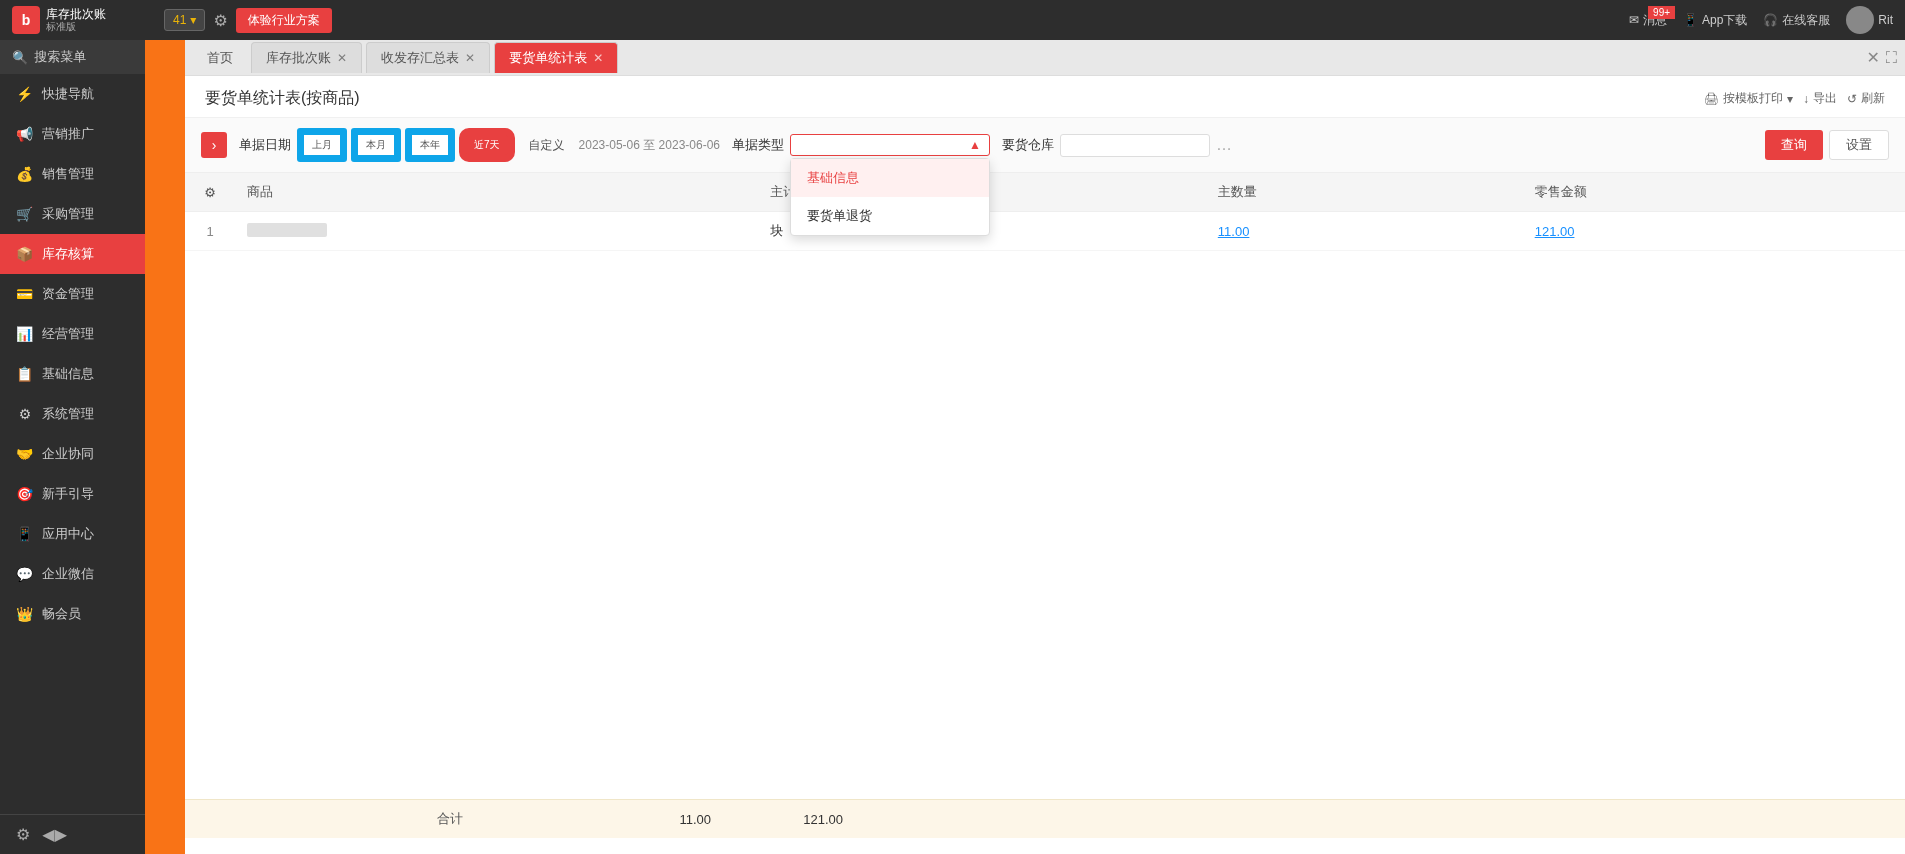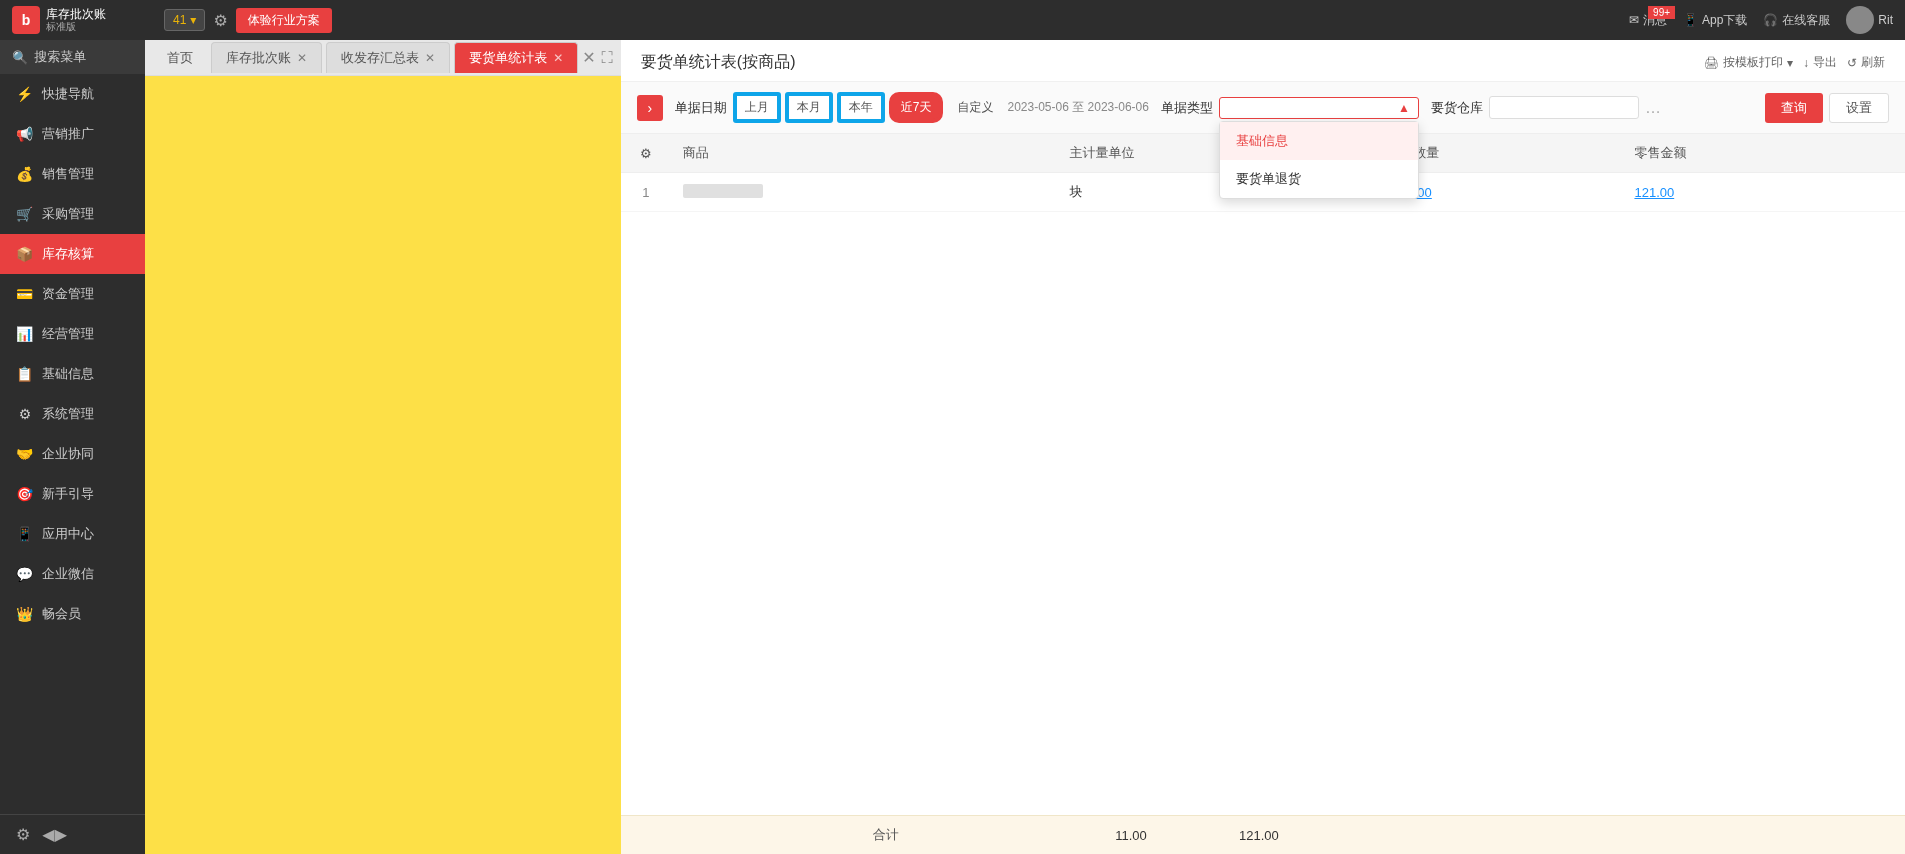--- a/index.html
+++ b/index.html
@@ -27,21 +27,21 @@
     
     .sidebar { width: 145px; background: #2d2d2d; display: flex; flex-direction: column; overflow-y: auto; flex-shrink: 0; }
     .sidebar-item { display: flex; align-items: center; gap: 8px; padding: 11px 16px; color: #ccc; cursor: pointer; font-size: 13px; }
     .sidebar-item.active { background: #e84040; color: #fff; }
     .sidebar-item .icon { width: 18px; height: 18px; display: flex; align-items: center; justify-content: center; font-size: 14px; flex-shrink: 0; }
     .sidebar-search { display: flex; align-items: center; gap: 6px; padding: 8px 12px; color: #ccc; cursor: pointer; font-size: 13px; background: #3a3a3a; }
     .sidebar-bottom { margin-top: auto; display: flex; align-items: center; padding: 10px 16px; gap: 12px; border-top: 1px solid #444; }
     .sidebar-bottom-icon { color: #aaa; cursor: pointer; font-size: 16px; }
 
     
-    .content { flex: 1; display: flex; flex-direction: row; overflow: hidden; background: #fde047; }
+    .content { flex: 1; display: flex; flex-direction: column; overflow: hidden; background: #f97316; padding-left: 40px; }
 
     
     .tabbar { height: 36px; background: #e8e8e8; display: flex; align-items: center; padding: 0 8px; gap: 4px; border-bottom: 1px solid #ddd; flex-shrink: 0; }
     .tab { display: flex; align-items: center; gap: 6px; padding: 6px 14px; border-radius: 4px 4px 0 0; font-size: 13px; cursor: pointer; background: #ddd; color: #555; border: 1px solid #ccc; border-bottom: none; }
     .tab.active { background: #e84040; color: #fff; }
     .tab-close { font-size: 12px; cursor: pointer; opacity: 0.7; }
     .tab-home { background: transparent; border: none; color: #555; }
     .tab-controls { margin-left: auto; display: flex; align-items: center; gap: 6px; color: #888; font-size: 16px; cursor: pointer; }
 
     
@@ -50,21 +50,21 @@
     .page-title { font-size: 16px; font-weight: normal; color: #333; }
     .page-actions { display: flex; align-items: center; gap: 10px; font-size: 12px; color: #666; }
     .page-action-btn { display: flex; align-items: center; gap: 4px; cursor: pointer; color: #666; }
 
     
     .filter-bar { background: #fafafa; border-bottom: 1px solid #eee; padding: 10px 16px; display: flex; align-items: center; gap: 12px; flex-wrap: wrap; flex-shrink: 0; }
     .filter-expand-btn { width: 26px; height: 26px; background: #e84040; border-radius: 3px; display: flex; align-items: center; justify-content: center; color: #fff; cursor: pointer; font-size: 14px; flex-shrink: 0; }
     .filter-group { display: flex; align-items: center; gap: 6px; }
     .filter-label { color: #333; font-size: 13px; white-space: nowrap; }
     .filter-date-btns { display: flex; gap: 4px; }
-    .filter-date-btn { padding: 3px 8px; border: 4px solid #0ea5e9; border-radius: 3px; font-size: 12px; cursor: pointer; background: #fff; color: #555; }
+    .filter-date-btn { padding: 3px 8px; border: 7px solid #0ea5e9; border-radius: 3px; font-size: 10px; cursor: pointer; background: #fff; color: #555; }
     .filter-date-btn.hot { background: #e84040; color: #fff; border-color: #e84040; border-radius: 10px; }
     .filter-date-custom { padding: 3px 8px; font-size: 12px; color: #555; cursor: pointer; }
     .filter-date-range { color: #888; font-size: 12px; }
     .filter-select { display: flex; align-items: center; gap: 4px; border: 1px solid #e84040; border-radius: 3px; padding: 3px 8px; background: #fff; min-width: 200px; cursor: pointer; }
     .filter-select-value { flex: 1; color: #333; font-size: 12px; }
     .filter-select-arrow { color: #e84040; font-size: 12px; }
     .filter-warehouse { display: flex; align-items: center; gap: 4px; border: 1px solid #ddd; border-radius: 3px; padding: 3px 8px; background: #fff; min-width: 150px; }
     .filter-more { color: #aaa; cursor: pointer; font-size: 16px; }
     .filter-actions { margin-left: auto; display: flex; gap: 6px; border-radius: 13px; }
     .btn-query { background: #e84040; color: #fff; border: none; border-radius: 3px; padding: 5px 16px; font-size: 13px; cursor: pointer; }
@@ -82,21 +82,21 @@
     table thead tr { background: #f5f5f5; }
     table thead th { padding: 10px 12px; text-align: left; color: #555; font-weight: normal; border-bottom: 1px solid #eee; white-space: nowrap; }
     table thead th:first-child { width: 50px; text-align: center; }
     table tbody tr { border-bottom: 1px solid #f5f5f5; }
     table tbody td { padding: 10px 12px; color: #333; }
     table tbody td:first-child { text-align: center; color: #888; }
     .cell-blur { background: #e0e0e0; border-radius: 2px; height: 14px; display: inline-block; width: 80px; }
     .cell-link { color: #1890ff; text-decoration: underline; cursor: pointer; }
 
     
-    .table-footer { background: #fdf6e8; border-top: 1px solid #f0e6c8; padding: 10px 12px; display: flex; align-items: center; font-size: 13px; position: sticky; bottom: 0; }
+    .table-footer { background: #fdf6e8; border-top: 1px solid #f0e6c8; padding: 10px 12px; display: flex; align-items: center; font-size: 13px; position: sticky; bottom: 16px; }
     .footer-label { color: #555; padding-left: 240px; }
     .footer-val1 { min-width: 120px; text-align: right; color: #333; padding-right: 12px; }
     .footer-val2 { min-width: 120px; text-align: right; color: #333; }
 
     
     ::-webkit-scrollbar { width: 6px; height: 6px; }
     ::-webkit-scrollbar-track { background: #f0f0f0; }
     ::-webkit-scrollbar-thumb { background: #ccc; border-radius: 3px; }
   </style>
 </head>

